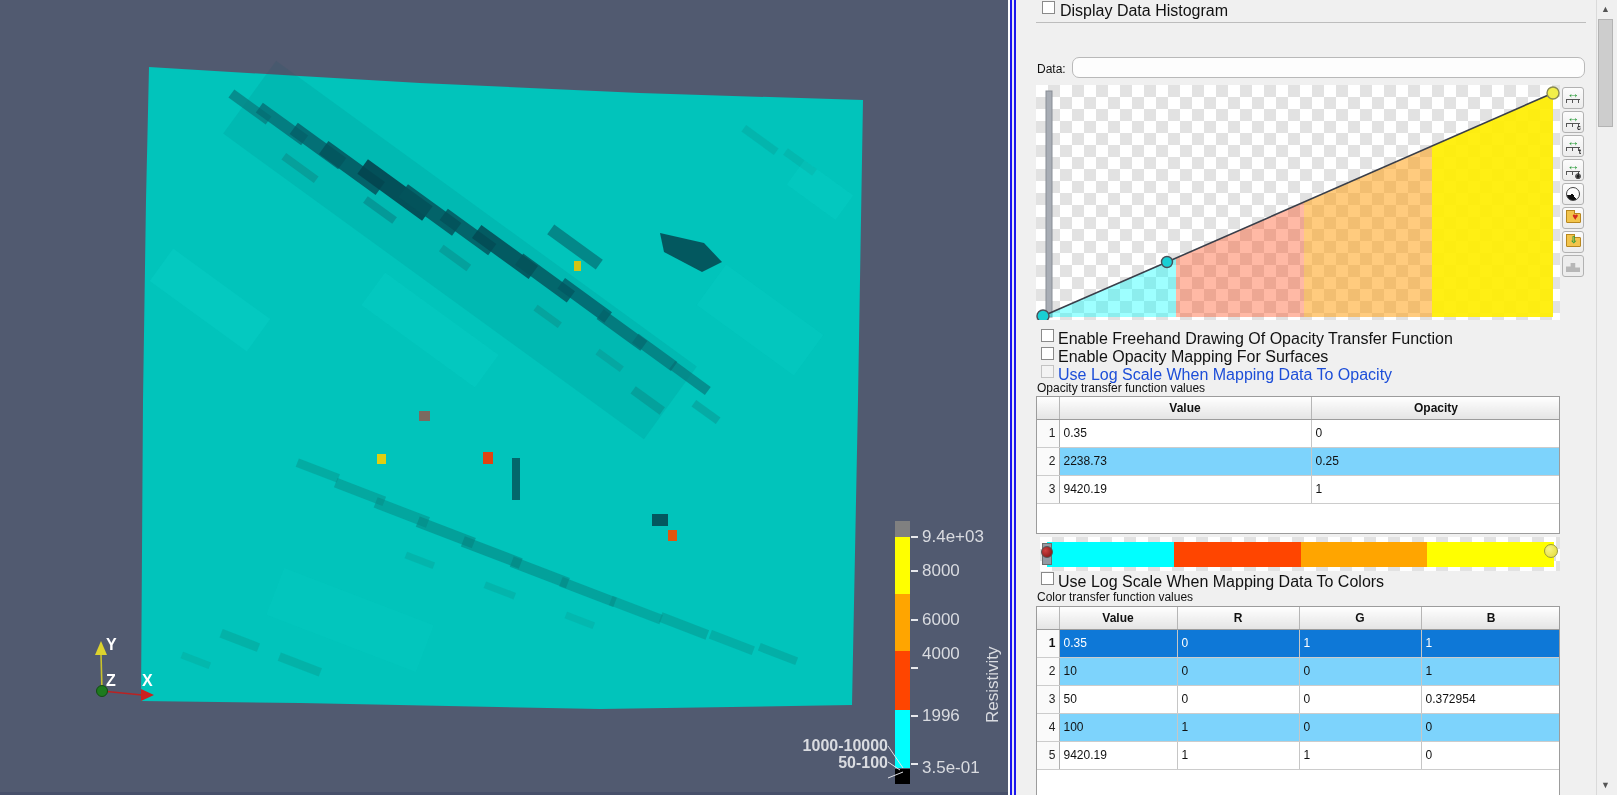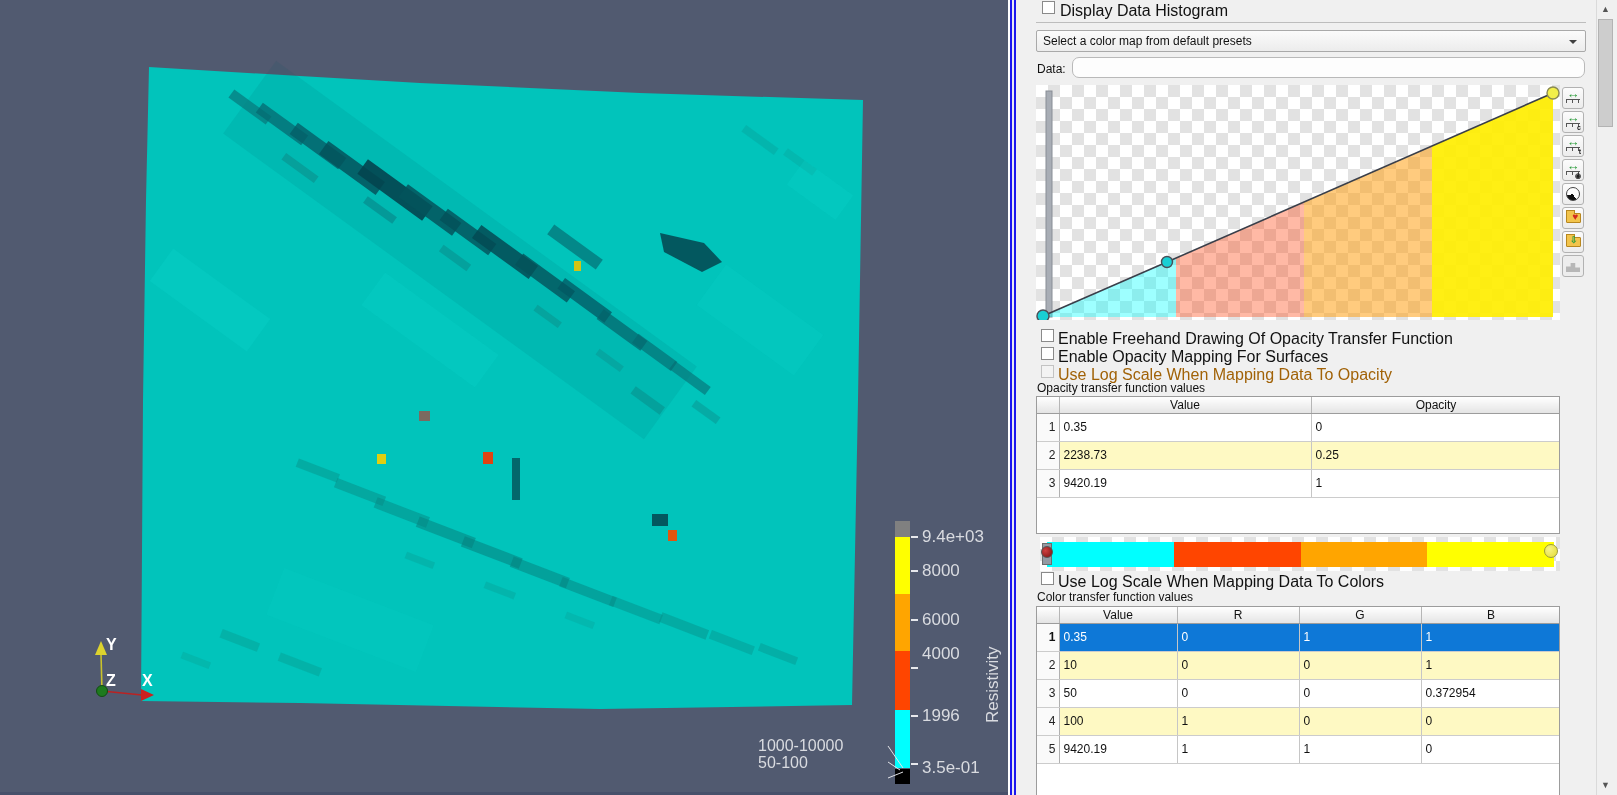--- a/index.html
+++ b/index.html
@@ -8,38 +8,38 @@
   .abs { position:absolute; }
 
   
   #viewport { left:0; top:0; width:1008px; height:795px; background:#515a70; overflow:hidden; }
   #vp-bottom-strip { left:0; top:792px; width:1008px; height:3px; background:#47506a; }
 
   
   .cb-seg { left:895px; width:15px; }
   .cb-tick { left:911px; width:7px; height:2px; background:#e7e8ec; }
   .cb-label { left:922px; color:#d9dbe0; font-size:17px; white-space:nowrap; }
-  .cb-annot { color:#d9dbe0; font-size:16px; text-align:left; width:130px; left:758px; white-space:nowrap; }
+  .cb-annot { color:#d9dbe0; font-size:16px; text-align:right; width:130px; left:758px; white-space:nowrap;font-weight:bold; }
   #cb-title { left:983px; top:618px; height:134px; color:#d9dbe0; font-size:17px;
               writing-mode:vertical-rl; transform:rotate(180deg); text-align:center; }
 
   
   #splitter { left:1008px; top:0; width:10px; height:795px;
     background:linear-gradient(90deg,#ffffff 0 2px,#1b16ee 2px 4px,#e9e9f2 4px 6px,#1b16ee 6px 8px,#f0f0f0 8px 10px); }
   #splitter-dots { left:1019px; top:362px; width:3px; height:24px;
     background:repeating-linear-gradient(#9a9a9a 0 2px, transparent 2px 5px); }
 
   
   #panel { left:1018px; top:0; width:577px; height:795px; background:#f0f0f0; font-size:12px; color:#111; }
   .panel-item { position:absolute; }
 
   .cb-box { position:absolute; width:13px; height:13px; background:#fff; border:1px solid #8a8a8a; }
   .cb-box.disabled { border-color:#c3c3c3; background:#f3f3f3; }
   .cb-text { position:absolute; font-size:16px; white-space:nowrap; }
-  .cb-text.disabled { color:#a16207; }
+  .cb-text.disabled { color:#1d4ed8; }
 
   #sep-top { left:18px; top:22px; width:550px; height:1px; background:#bdbdbd; }
 
   #preset-combo { left:18px; top:30px; width:550px; height:22px; background:linear-gradient(#fbfbfb,#ececec);
     border:1px solid #a9a9a9; border-radius:2px; line-height:20px; padding-left:6px; }
   #preset-combo .arrow { position:absolute; right:8px; top:9px; width:0; height:0;
     border-left:4px solid transparent; border-right:4px solid transparent; border-top:4px solid #404040; }
 
   #data-label { left:19px; top:62px; }
   #data-input { left:54px; top:57px; width:513px; height:21px; background:#fdfdfd;
@@ -69,24 +69,24 @@
   .icon-green-arrow { position:absolute; right:2px; bottom:1px; color:#2f9e3f; font-size:9px; line-height:9px; font-weight:bold; }
   .icon-hist { display:block; margin:6px auto 0; width:14px; height:10px; opacity:.65;
     background:linear-gradient(#0000 0 0), repeating-linear-gradient(90deg,#8a8a8a 0 3px,transparent 3px 5px);
     -webkit-mask:linear-gradient(to top,#000 0,#000 100%); clip-path:polygon(0 100%,0 45%,33% 45%,33% 10%,66% 10%,66% 55%,100% 55%,100% 100%); }
   .tf-btn.disabled { background:#ededed; }
 
   
   .qtable { position:absolute; left:18px; width:524px; border:1px solid #9c9c9c; background:#fff; overflow:hidden; }
   .qtable table { width:100%; border-collapse:collapse; table-layout:fixed; font-size:12px; }
   .qtable th { background:linear-gradient(#ffffff,#e4e4e4); border-right:1px solid #b6b6b6;
-    border-bottom:1px solid #9c9c9c; font-weight:normal; height:16px; }
+    border-bottom:1px solid #9c9c9c; font-weight:bold; height:22px; }
   .qtable td { border-right:1px solid #c6c6c6; border-bottom:1px solid #cccccc; height:28px; padding:0 4px; }
   .qtable td.rownum { background:#fafafa; border-right:1px solid #b0b0b0; text-align:right; padding-right:3px; color:#222; }
-  .qtable tr.alt td { background:#fef9c3; }
+  .qtable tr.alt td { background:#7dd3fc; }
   .qtable tr.alt td.rownum { background:#fafafa; }
   .qtable tr.selected td { background:#0e78d7; color:#fff; }
   .qtable tr.selected td.rownum { background:#fafafa; color:#111; font-weight:bold; }
 
   .sec-label { position:absolute; left:19px; font-size:12px; color:#101010; }
 
   
   #color-strip-bg { left:22px; top:537px; width:520px; height:34px; }
   #color-strip { left:29px; top:542px; width:507px; height:25px; display:flex; }
   #color-strip div { flex:1; }
@@ -224,24 +224,20 @@
 <div class="abs" id="splitter"></div>
 <div class="abs" id="splitter-dots"></div>
 
 <div class="abs" id="panel">
 
   <div class="cb-box" style="left:24px;top:1px"></div>
   <div class="cb-text" style="left:42px;top:2px">Display Data Histogram</div>
 
   <div class="panel-item" id="sep-top"></div>
 
-  <div class="panel-item" id="preset-combo">
-    <span>Select a color map from default presets</span>
-    <span class="arrow"></span>
-  </div>
 
   <div class="panel-item" id="data-label">Data:</div>
   <input class="panel-item" id="data-input" value="" style="">
 
   <div class="panel-item checker" id="opacity-editor">
     <svg width="524" height="235">
       <rect x="10" y="6" width="6" height="226" fill="#a8adb5" stroke="#888d95" stroke-width="1"></rect>
       <polygon points="7,231 140,173 140,232 7,232" fill="rgba(0,255,255,0.38)"></polygon>
       <polygon points="140,173 268,117 268,232 140,232" fill="rgba(255,80,30,0.40)"></polygon>
       <polygon points="268,117 396,61 396,232 268,232" fill="rgba(255,160,20,0.55)"></polygon>

